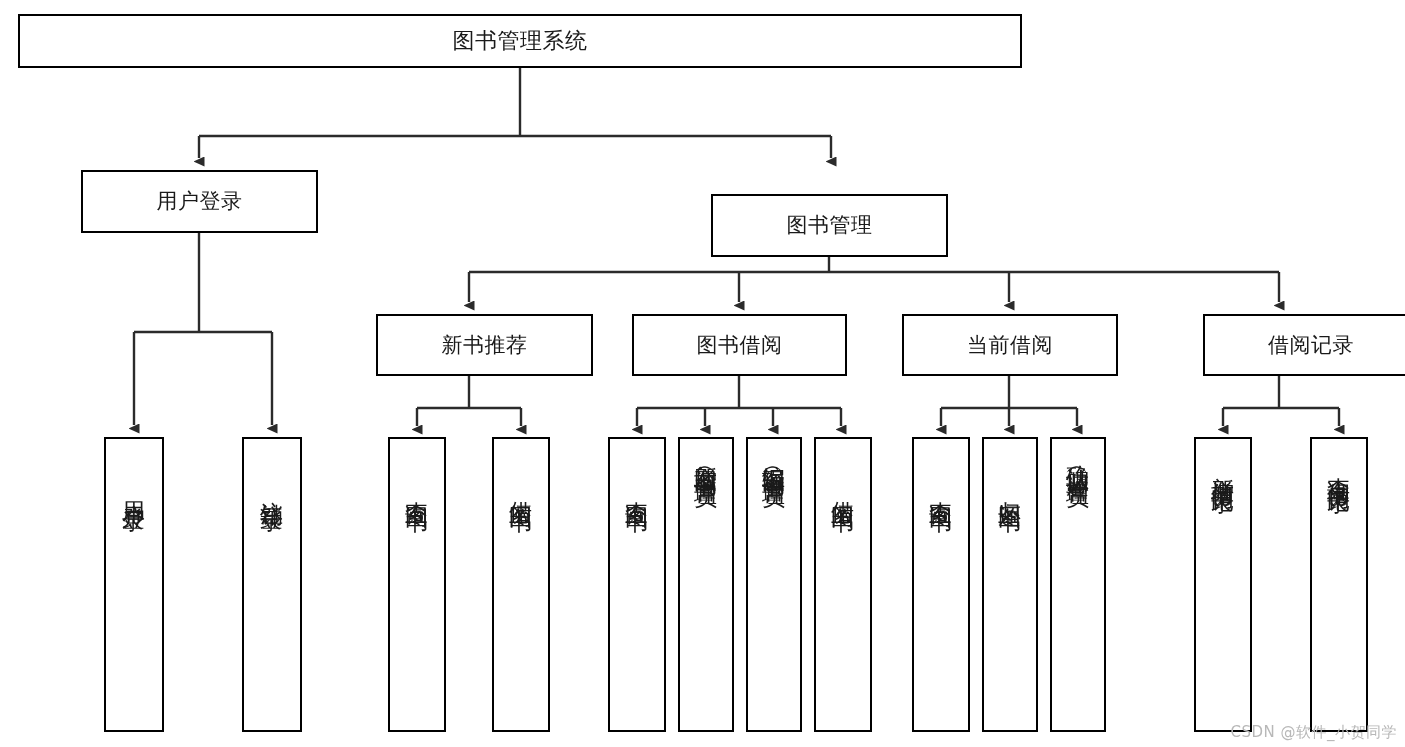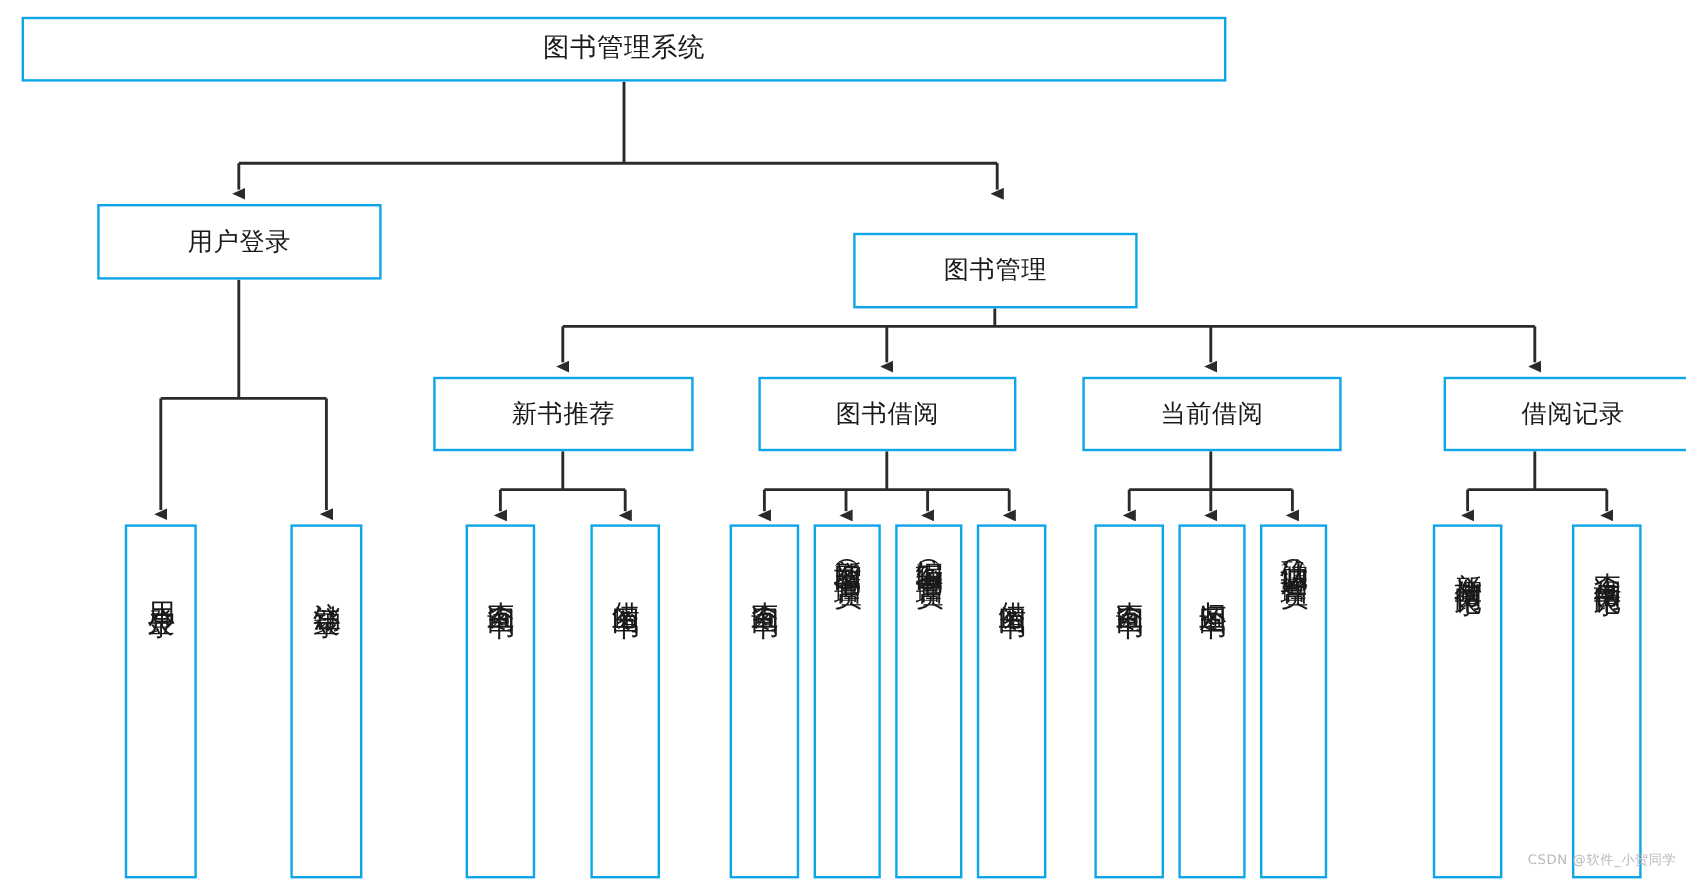--- a/index.html
+++ b/index.html
@@ -23,21 +23,21 @@
     position: absolute;
     left: 0;
     top: 0;
     width: 1405px;
     height: 747px;
   }
   .node {
     position: absolute;
     box-sizing: border-box;
     background: #ffffff;
-    border: 2px solid #0ea5e9;
+    border: 2px solid #000000;
     display: flex;
     align-items: center;
     justify-content: center;
     color: #1a1a1a;
   }
   .node.root {
     border-width: 2px;
   }
   .node-label {
     display: block;
@@ -61,22 +61,22 @@
     writing-mode: vertical-rl;
     text-orientation: upright;
     font-size: 23px;
     line-height: 1.05;
     letter-spacing: 3px;
     white-space: nowrap;
   }
   .watermark {
     position: absolute;
     right: 8px;
-    bottom: 23px;
-    font-size: 11px;
+    bottom: 5px;
+    font-size: 15px;
     color: #b8b8b8;
     letter-spacing: 0.5px;
     white-space: nowrap;
     pointer-events: none;
   }
 </style>
 </head>
 <body>
 
 <div id="canvas">
@@ -135,21 +135,21 @@
     <span class="node-label">图书管理系统</span>
   </div>
 
   <div class="node horizontal" style="left:81px; top:170px; width:237px; height:63px;">
     <span class="node-label">用户登录</span>
   </div>
   <div class="node horizontal" style="left:711px; top:170px; width:237px; height:63px;margin-top:24px;">
     <span class="node-label">图书管理</span>
   </div>
 
-  <div class="node horizontal" style="left:361px; top:314px; width:217px; height:62px;">
+  <div class="node horizontal" style="left:376px; top:314px; width:217px; height:62px;">
     <span class="node-label">新书推荐</span>
   </div>
   <div class="node horizontal" style="left:902px; top:314px; width:216px; height:62px;">
     <span class="node-label">当前借阅</span>
   </div>
   <div class="node horizontal" style="left:632px; top:314px; width:215px; height:62px;">
     <span class="node-label">图书借阅</span>
   </div>
   <div class="node horizontal" style="left:1171px; top:314px; width:216px; height:62px;margin-left:32px;">
     <span class="node-label">借阅记录</span>

